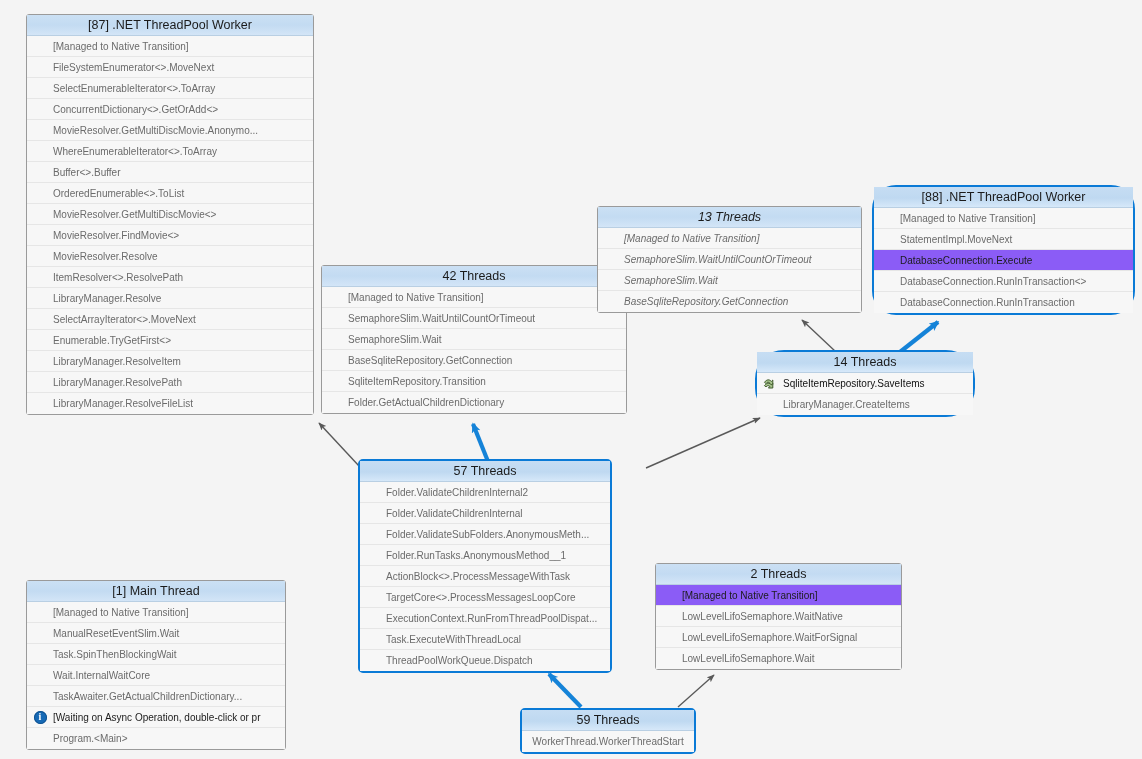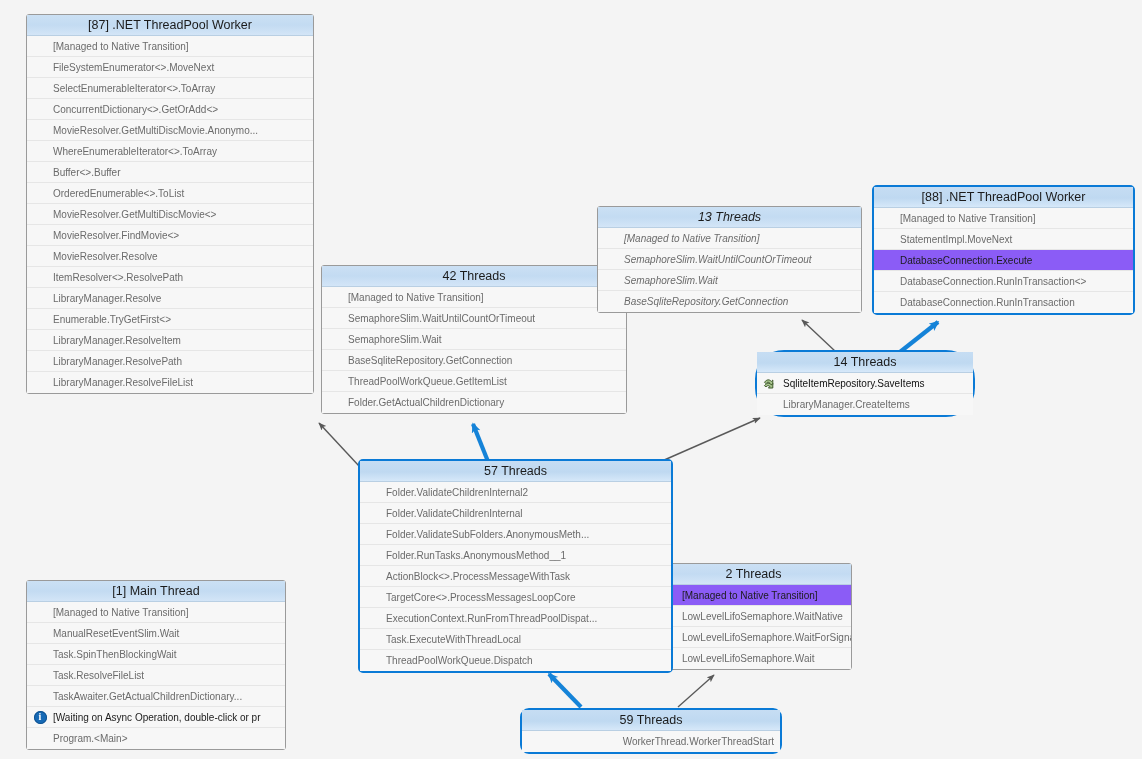--- a/index.html
+++ b/index.html
@@ -80,21 +80,21 @@
     box-shadow:inset 0 0 0 1px #0f518f;
   }
   .info-dot::after{
     content:"i";
     position:absolute;left:0;right:0;top:-1px;
     text-align:center;
     font-size:10px;line-height:14px;
     color:#fff;font-weight:bold;
     font-family:"Liberation Serif",serif;
   }
-  .center-txt{text-align:right;padding-left:6px;}
+  .center-txt{text-align:center;padding-left:6px;}
 </style>
 </head>
 <body>
 
 <div id="canvas">
 
   <svg class="arrows" viewBox="0 0 1142 759">
     <defs>
       <marker id="arrowGray" markerWidth="9" markerHeight="9" refX="7.2" refY="3.2" orient="auto" markerUnits="userSpaceOnUse">
         <path d="M0,0 L8,3.2 L0,6.4 L1.8,3.2 Z" fill="#595959"></path>
@@ -142,47 +142,48 @@
         <div class="frame"><span>ConcurrentDictionary&lt;&gt;.GetOrAdd&lt;&gt;</span></div>
         <div class="frame"><span>MovieResolver.GetMultiDiscMovie.Anonymo...</span></div>
         <div class="frame"><span>WhereEnumerableIterator&lt;&gt;.ToArray</span></div>
         <div class="frame"><span>Buffer&lt;&gt;.Buffer</span></div>
         <div class="frame"><span>OrderedEnumerable&lt;&gt;.ToList</span></div>
         <div class="frame"><span>MovieResolver.GetMultiDiscMovie&lt;&gt;</span></div>
         <div class="frame"><span>MovieResolver.FindMovie&lt;&gt;</span></div>
         <div class="frame"><span>MovieResolver.Resolve</span></div>
         <div class="frame"><span>ItemResolver&lt;&gt;.ResolvePath</span></div>
         <div class="frame"><span>LibraryManager.Resolve</span></div>
+        <div class="frame"><span>SelectArrayIterator&lt;&gt;.MoveNext</span></div>
         <div class="frame"><span>Enumerable.TryGetFirst&lt;&gt;</span></div>
         <div class="frame"><span>LibraryManager.ResolveItem</span></div>
         <div class="frame"><span>LibraryManager.ResolvePath</span></div>
         <div class="frame"><span>LibraryManager.ResolveFileList</span></div>
       </div>
     </div>
   <div class="panel" style="left:321px;top:265px;width:306px;">
       <div class="panel-header">42 Threads</div>
       <div class="panel-body">
         <div class="frame"><span>[Managed to Native Transition]</span></div>
         <div class="frame"><span>SemaphoreSlim.WaitUntilCountOrTimeout</span></div>
         <div class="frame"><span>SemaphoreSlim.Wait</span></div>
         <div class="frame"><span>BaseSqliteRepository.GetConnection</span></div>
-        <div class="frame"><span>ThreadPoolWorkQueue.GetItemList</span></div>
+        <div class="frame"><span>SqliteItemRepository.Transition</span></div>
         <div class="frame"><span>Folder.GetActualChildrenDictionary</span></div>
       </div>
     </div>
   <div class="panel" style="left:597px;top:206px;width:265px;font-style:italic;">
       <div class="panel-header">13 Threads</div>
       <div class="panel-body">
         <div class="frame"><span>[Managed to Native Transition]</span></div>
         <div class="frame"><span>SemaphoreSlim.WaitUntilCountOrTimeout</span></div>
         <div class="frame"><span>SemaphoreSlim.Wait</span></div>
         <div class="frame"><span>BaseSqliteRepository.GetConnection</span></div>
       </div>
     </div>
-  <div class="panel selected" style="left:872px;top:185px;width:263px;">
+  <div class="panel selected" style="left:872px;top:185px;width:263px;border-radius:24px;">
       <div class="panel-header">[88] .NET ThreadPool Worker</div>
       <div class="panel-body">
         <div class="frame"><span>[Managed to Native Transition]</span></div>
         <div class="frame"><span>StatementImpl.MoveNext</span></div>
         <div class="frame highlight"><span>DatabaseConnection.Execute</span></div>
         <div class="frame"><span>DatabaseConnection.RunInTransaction&lt;&gt;</span></div>
         <div class="frame"><span>DatabaseConnection.RunInTransaction</span></div>
       </div>
     </div>
   <div class="panel selected" style="left:755px;top:350px;width:220px;border-radius:29px;">
@@ -190,57 +191,57 @@
       <div class="panel-body">
         <div class="frame bold"><span class="gutter-icon">
             <svg width="15" height="13" viewBox="0 0 15 13">
               <path d="M1.5 5.2 C4 2.2 6.2 2.2 8.4 4.4 L9.8 3 L9.8 7.6 L5.4 7.6 L6.9 6.1 C5.4 4.8 4.2 4.9 2.9 6.6 Z" fill="#a9c68e" stroke="#3f5a2c" stroke-width="1" stroke-linejoin="round"></path>
               <path d="M1.5 8.6 C4 5.6 6.2 5.6 8.4 7.8 L9.8 6.4 L9.8 11 L5.4 11 L6.9 9.5 C5.4 8.2 4.2 8.3 2.9 10 Z" fill="#a9c68e" stroke="#3f5a2c" stroke-width="1" stroke-linejoin="round"></path>
             </svg>
           </span><span>SqliteItemRepository.SaveItems</span></div>
         <div class="frame"><span>LibraryManager.CreateItems</span></div>
       </div>
     </div>
-  <div class="panel selected" style="left:358px;top:459px;width:315px;">
+  <div class="panel selected" style="left:358px;top:459px;width:254px;">
       <div class="panel-header">57 Threads</div>
       <div class="panel-body">
         <div class="frame"><span>Folder.ValidateChildrenInternal2</span></div>
         <div class="frame"><span>Folder.ValidateChildrenInternal</span></div>
         <div class="frame"><span>Folder.ValidateSubFolders.AnonymousMeth...</span></div>
         <div class="frame"><span>Folder.RunTasks.AnonymousMethod__1</span></div>
         <div class="frame"><span>ActionBlock&lt;&gt;.ProcessMessageWithTask</span></div>
         <div class="frame"><span>TargetCore&lt;&gt;.ProcessMessagesLoopCore</span></div>
         <div class="frame"><span>ExecutionContext.RunFromThreadPoolDispat...</span></div>
         <div class="frame"><span>Task.ExecuteWithThreadLocal</span></div>
         <div class="frame"><span>ThreadPoolWorkQueue.Dispatch</span></div>
       </div>
     </div>
-  <div class="panel" style="left:655px;top:563px;width:197px;">
+  <div class="panel" style="left:655px;top:563px;width:247px;">
       <div class="panel-header">2 Threads</div>
       <div class="panel-body">
         <div class="frame highlight"><span>[Managed to Native Transition]</span></div>
         <div class="frame"><span>LowLevelLifoSemaphore.WaitNative</span></div>
         <div class="frame"><span>LowLevelLifoSemaphore.WaitForSignal</span></div>
         <div class="frame"><span>LowLevelLifoSemaphore.Wait</span></div>
       </div>
     </div>
   <div class="panel" style="left:26px;top:580px;width:260px;">
       <div class="panel-header">[1] Main Thread</div>
       <div class="panel-body">
         <div class="frame"><span>[Managed to Native Transition]</span></div>
         <div class="frame"><span>ManualResetEventSlim.Wait</span></div>
         <div class="frame"><span>Task.SpinThenBlockingWait</span></div>
-        <div class="frame"><span>Task.ResolveFileList</span></div>
+        <div class="frame"><span>Wait.InternalWaitCore</span></div>
         <div class="frame"><span>TaskAwaiter.GetActualChildrenDictionary...</span></div>
         <div class="frame dark"><span class="gutter-icon">
             <span class="info-dot"></span>
           </span><span>[Waiting on Async Operation, double-click or pr</span></div>
         <div class="frame"><span>Program.&lt;Main&gt;</span></div>
       </div>
     </div>
-  <div class="panel selected" style="left:520px;top:708px;width:262px;border-radius:9px;">
+  <div class="panel selected" style="left:520px;top:708px;width:176px;">
       <div class="panel-header">59 Threads</div>
       <div class="panel-body">
         <div class="frame center-txt"><span>WorkerThread.WorkerThreadStart</span></div>
       </div>
     </div>
 
 </div>
 
 </body></html>

